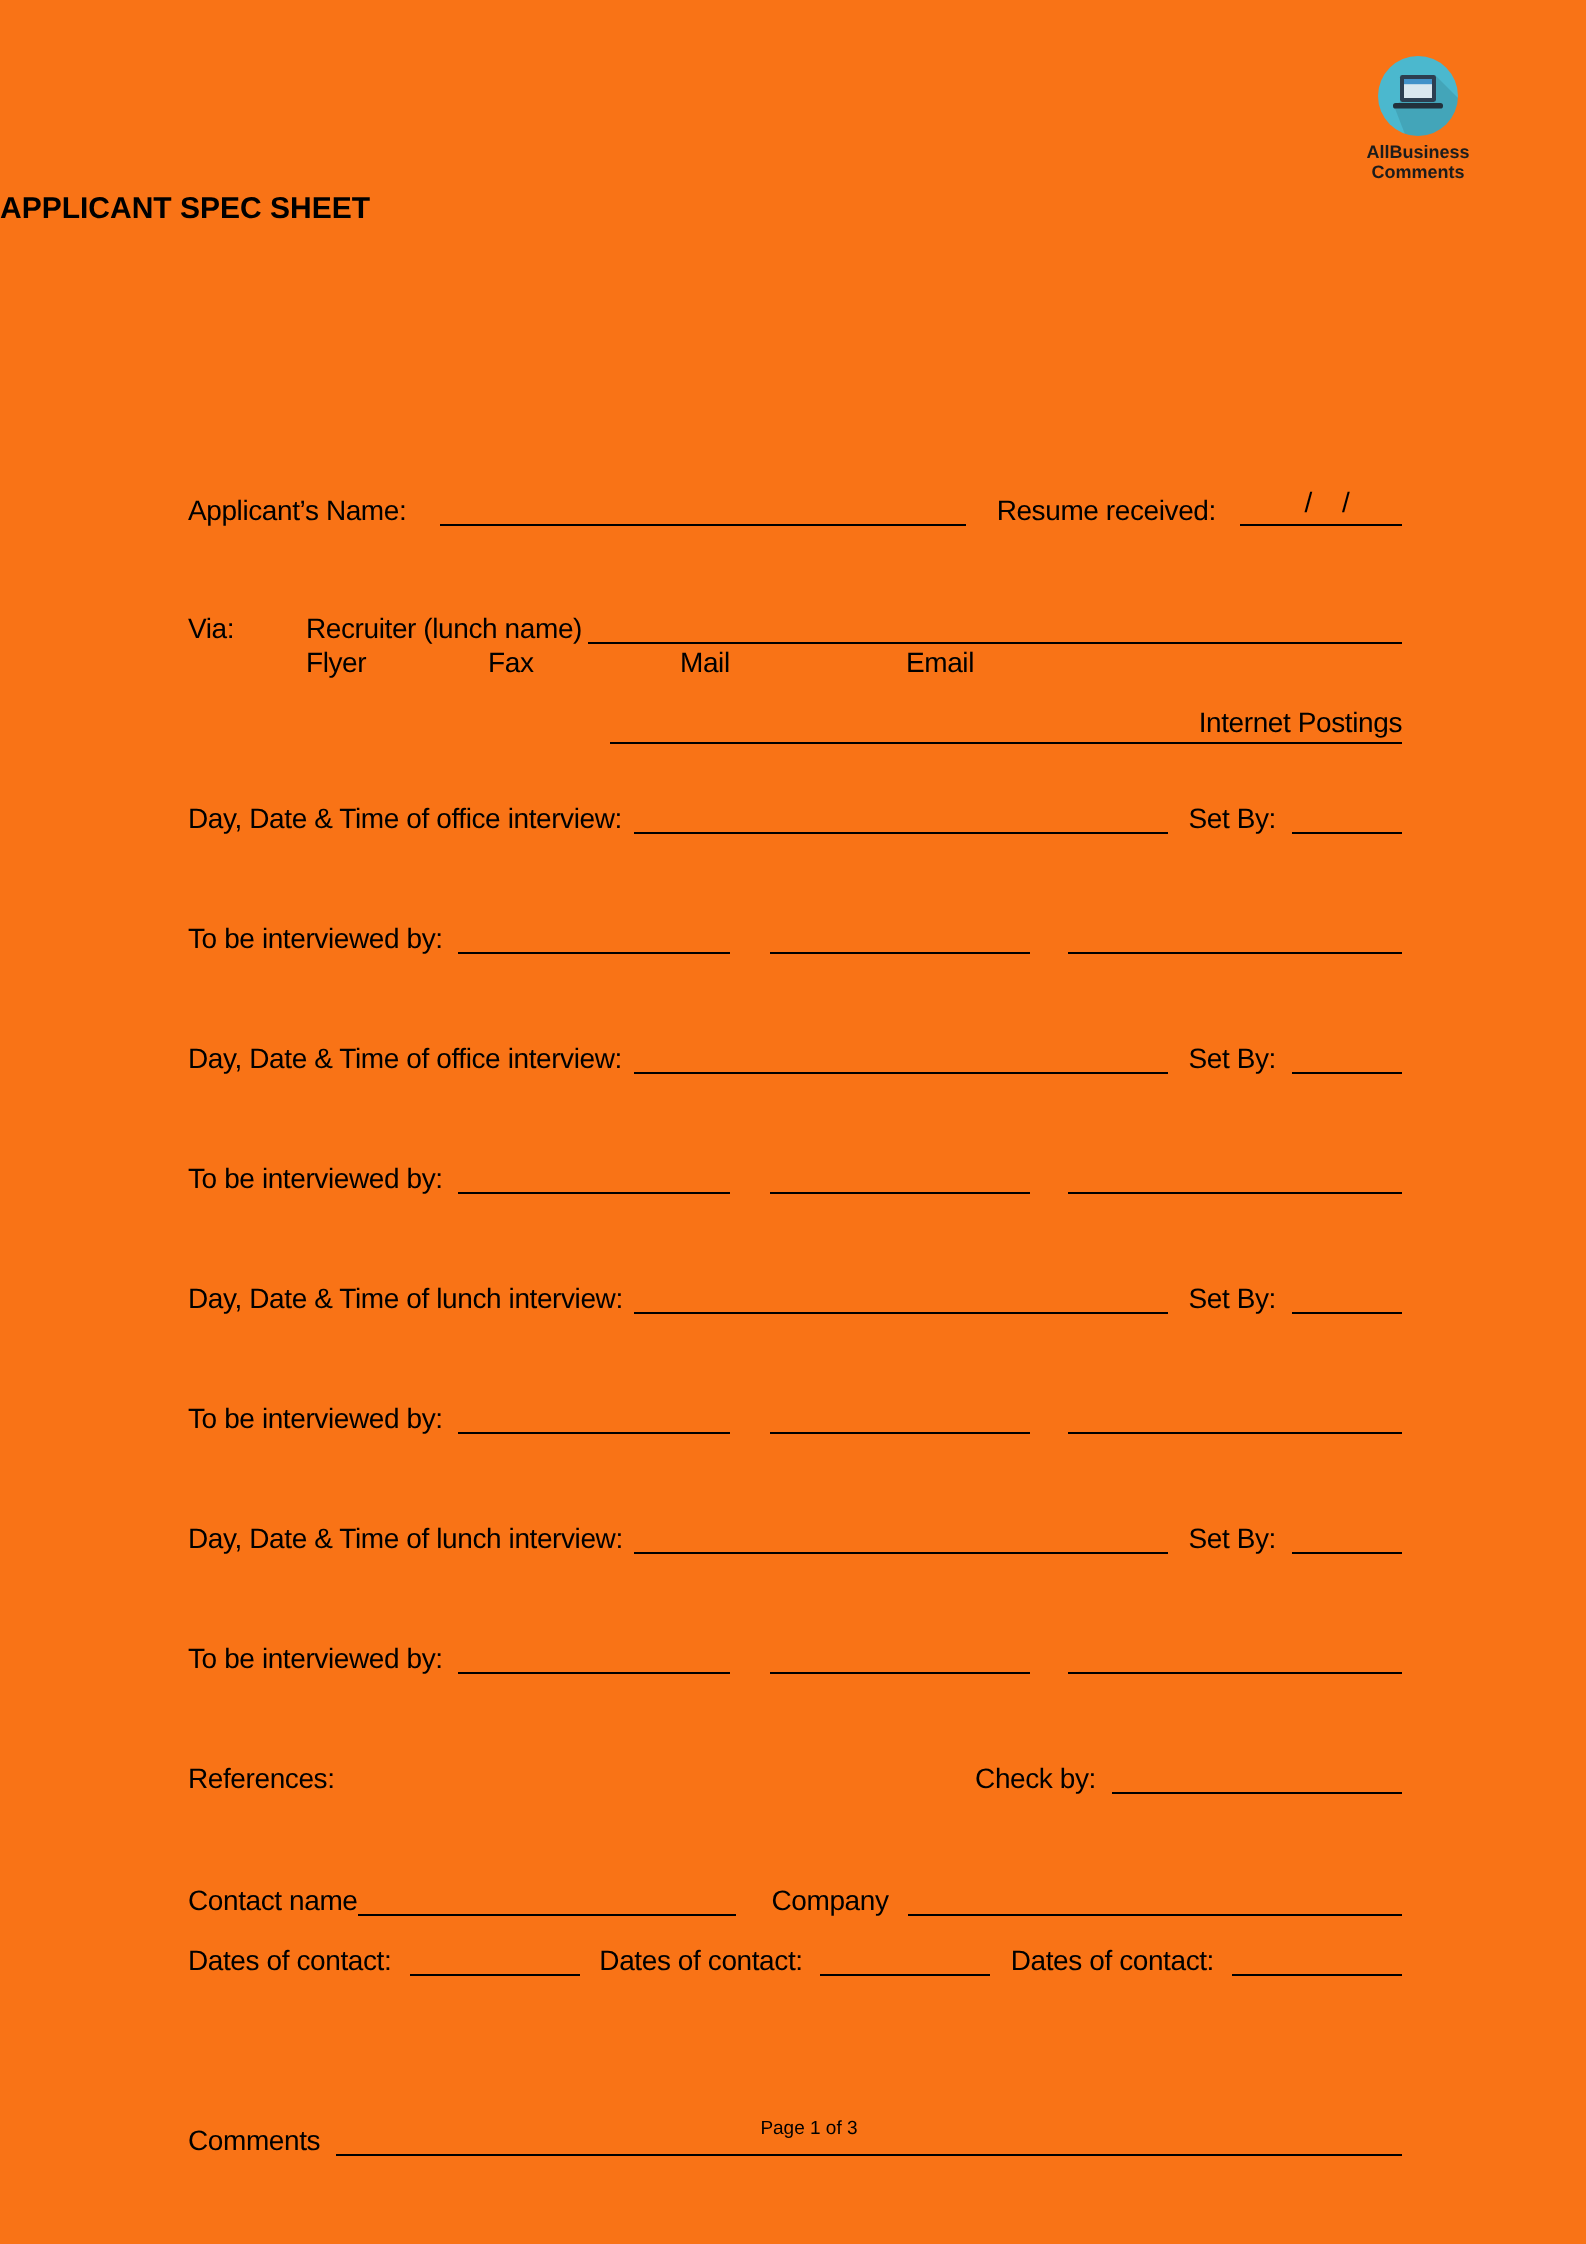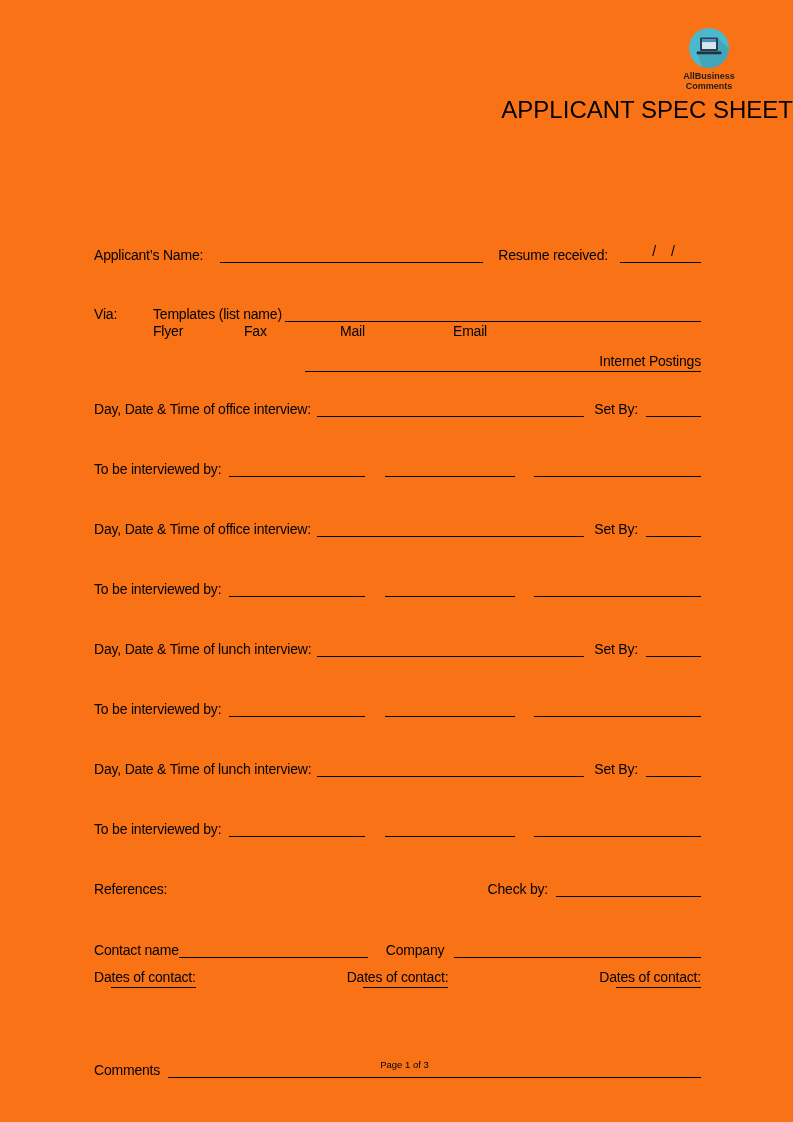--- a/index.html
+++ b/index.html
@@ -25,21 +25,21 @@
   }
   .fill{flex:1 1 auto;}
   .lbl{display:inline-block;}
 
   
   .logo{position:absolute;top:27px;right:53px;width:62px;text-align:center;}
   .logo svg{display:block;margin:0 auto;}
   .logo-text{font-size:9px;letter-spacing:0;font-weight:600;color:#1c1c1c;line-height:10px;margin-top:2px;}
   .title{
     position:absolute;top:96px;left:0;right:0;
-    text-align:right;font-weight:normal;font-size:24px;letter-spacing:0;
+    text-align:left;font-weight:bold;font-size:15px;letter-spacing:0;
     margin:0;
   }
 
   
   .r-applicant{top:244px;}
   .name-line{width:270px;margin:0 15px 0 17px;}
   .date-line{width:77px;margin-left:12px;display:inline-flex;justify-content:center;gap:15px;padding-left:6px;}
   .date-line .slash{font-style:normal;}
 
   .r-recruiter{top:303px;}
@@ -65,21 +65,21 @@
 
   .r-refs{top:878px;}
   .checkby-line{width:145px;margin-left:8px;}
 
   .r-contact{top:939px;}
   .cname-line{width:189px;}
   .company-lbl{margin-left:18px;}
   .company-line{flex:1;margin-left:10px;}
 
   .r-dates{top:969px;justify-content:space-between;}
-  .dates-group{display:flex;align-items:flex-end;height:19px;flex-direction:column;}
+  .dates-group{display:flex;align-items:flex-end;height:19px;}
   .dates-line{width:85px;margin-left:9px;}
 
   .r-comments{top:1059px;}
   .comments-line{flex:1;margin-left:8px;}
 
   .footer{
     position:absolute;top:1059px;left:16px;right:0;
     text-align:center;font-size:9.5px;letter-spacing:0;
   }
 </style>
@@ -117,21 +117,21 @@
     <span class="line name-line"></span>
     <span class="lbl">Resume received:</span>
     <span class="line date-line">
         <span class="slash">/</span>
         <span class="slash">/</span>
       </span>
   </div>
 
   <div class="row r-recruiter">
     <span class="lbl via-lbl">Via:</span>
-    <span class="lbl">Templates (list name)</span>
+    <span class="lbl">Recruiter (lunch name)</span>
     <span class="line rec-line"></span>
   </div>
 
   <div class="row r-via-options">
     <span class="lbl opt-flyer">Flyer</span>
     <span class="lbl opt-fax">Fax</span>
     <span class="lbl opt-mail">Mail</span>
     <span class="lbl">Email</span>
   </div>
 

